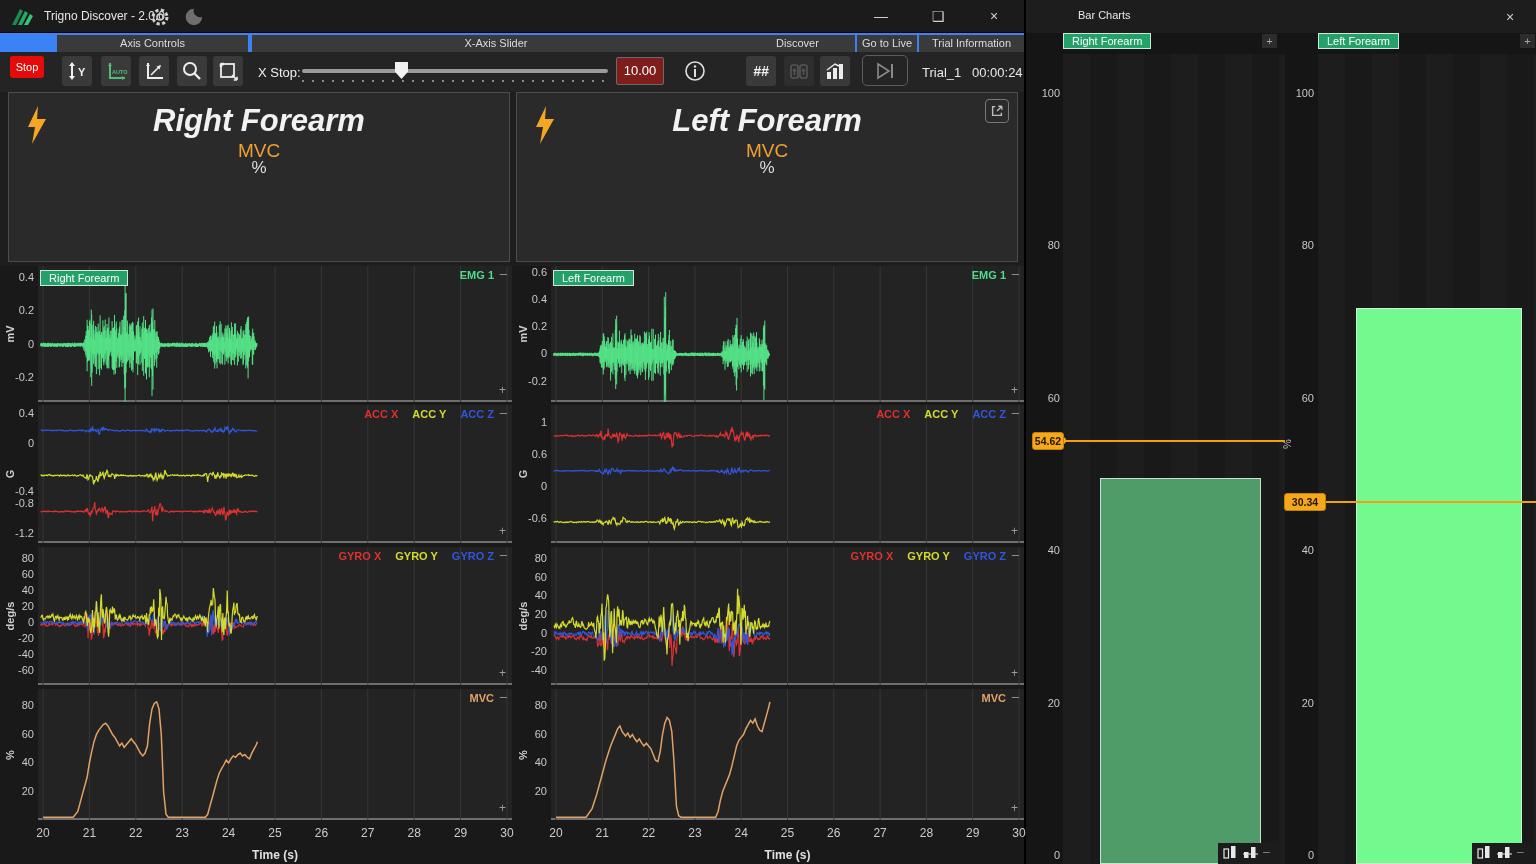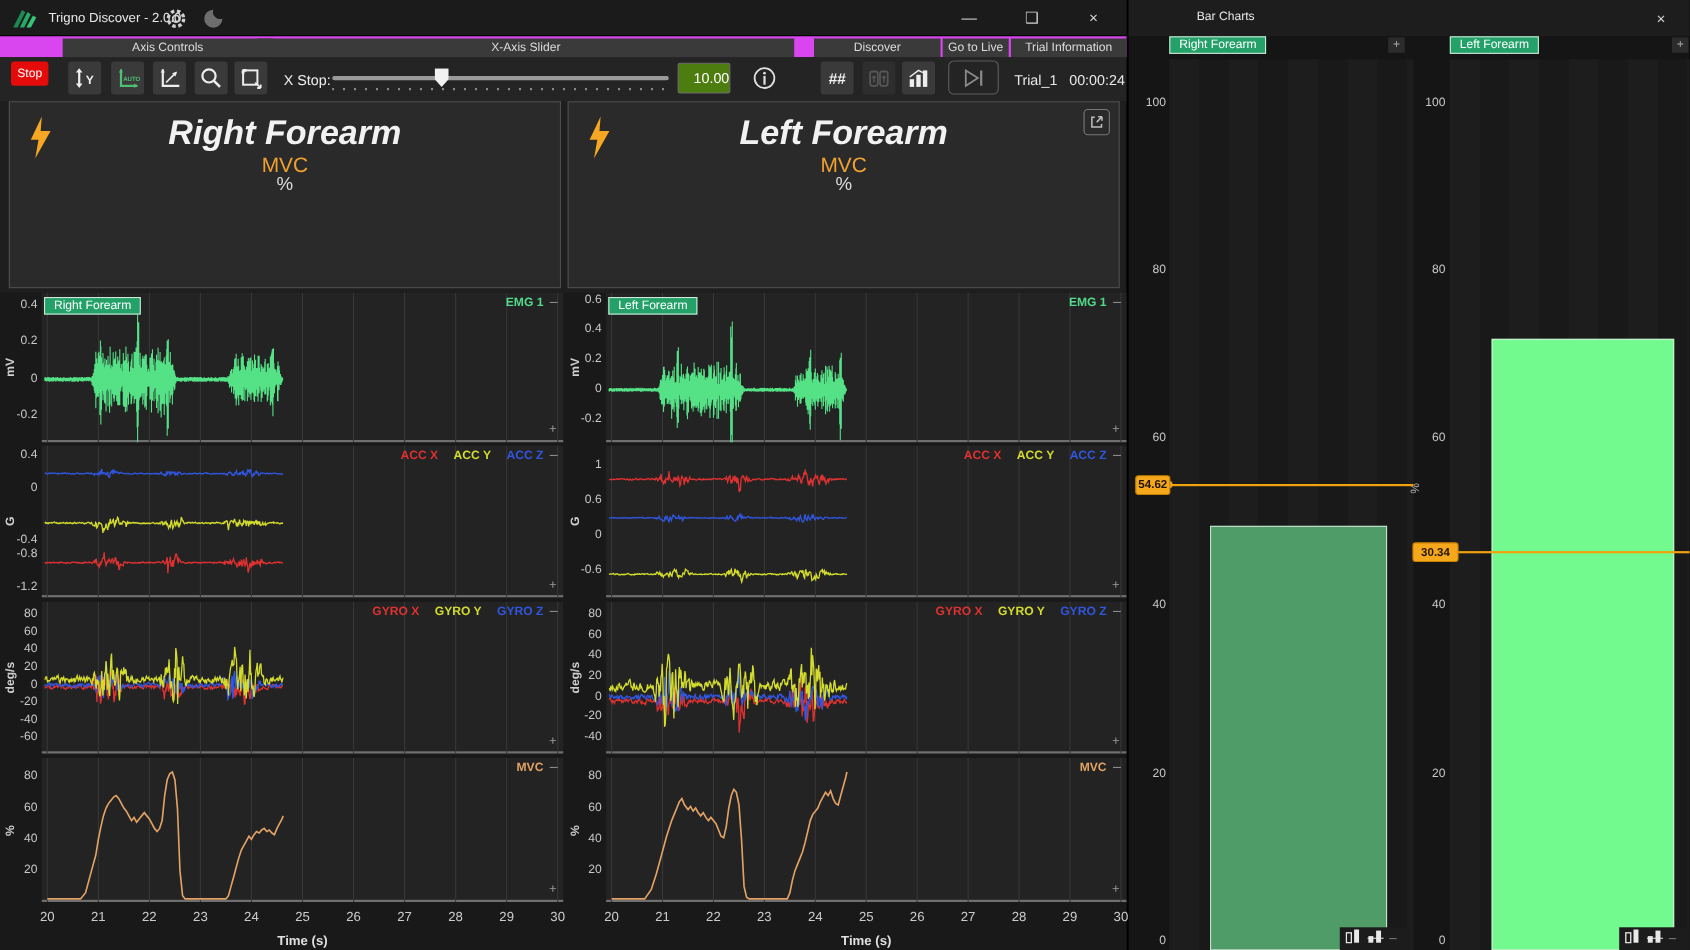--- a/index.html
+++ b/index.html
@@ -10,44 +10,44 @@
   #main-window { position:absolute; left:0; top:0; width:1024px; height:864px; background:#1e1e1e; }
   #titlebar { position:absolute; left:0; top:0; width:1024px; height:33px; background:#1b1b1b; border-bottom:1px solid #000; }
   #app-title { position:absolute; left:44px; top:9px; font-size:12px; color:#e6e6e6; }
   #logo { position:absolute; left:10px; top:5px; }
   #gear-btn { position:absolute; left:148px; top:5px; width:24px; height:24px; cursor:pointer; }
   #moon-btn { position:absolute; left:182px; top:6px; width:22px; height:22px; }
   .winctl { position:absolute; top:0; width:42px; height:32px; text-align:center; line-height:32px; font-size:14px; color:#cfcfcf; }
   #btn-min { left:860px; } #btn-max { left:917px; } #btn-close { left:973px; }
 
   
-  #ribbon { position:absolute; left:0; top:33px; width:1024px; height:19px; background:#d946ef; }
+  #ribbon { position:absolute; left:0; top:33px; width:1024px; height:19px; background:#3b82f6; }
   .ribbon-seg { position:absolute; top:2px; height:17px; background:#3a3a3a; color:#dcdcdc; font-size:11px;
     text-align:center; line-height:17px; }
   #seg-0 { left:57px;  width:191px; }
-  #seg-1 { left:234px; width:488px; }
+  #seg-1 { left:252px; width:488px; }
   #seg-2 { left:740px; width:115px; }
   #seg-3 { left:857px; width:60px;  }
   #seg-4 { left:919px; width:105px; }
 
   
   #toolbar { position:absolute; left:0; top:52px; width:1024px; height:40px; background:#242424; }
   #stop-btn { position:absolute; left:10px; top:4px; width:34px; height:22px; background:#e60b0b; color:#fff;
     font-size:11px; border-radius:3px; text-align:center; line-height:22px; }
   .tb-btn { position:absolute; top:4px; width:30px; height:30px; background:#3a3a3a; border-radius:3px;
     display:flex; align-items:center; justify-content:center; }
   .tb-btn.dim { background:#2e2e2e; }
   #xaxis-label { position:absolute; left:258px; top:13px; font-size:13px; color:#eee; }
   #slider-track { position:absolute; left:302px; top:17px; width:306px; height:4px; background:#9a9a9a; border-radius:2px; }
   #slider-handle { position:absolute; left:395px; top:10px; width:13px; height:17px; background:#f2f2f2;
     clip-path:polygon(0 0,100% 0,100% 58%,50% 100%,0 58%); }
   #slider-ticks { position:absolute; left:302px; top:28px; width:306px; height:2px;
     background-image:repeating-linear-gradient(90deg,#8a8a8a 0 2px,transparent 2px 10px); }
-  #xaxis-value { position:absolute; left:616px; top:5px; width:48px; height:28px; background:#4d7c0f;
-    border:1px solid #6a6a6a; border-radius:2px; color:#fff; font-size:13px; text-align:right; line-height:26px; }
+  #xaxis-value { position:absolute; left:616px; top:5px; width:48px; height:28px; background:#7f1d1d;
+    border:1px solid #6a6a6a; border-radius:2px; color:#fff; font-size:13px; text-align:center; line-height:26px; }
   #info-btn { position:absolute; left:684px; top:8px; width:22px; height:22px; }
   #hash-btn { left:746px; } #pair-btn { left:784px; } #snap-btn { left:820px; }
   #hash-btn span { font-style:italic; font-weight:bold; font-size:14px; color:#f2f2f2; }
   #live-btn { position:absolute; left:862px; top:3px; width:46px; height:31px; border:1px solid #5c5c5c;
     border-radius:5px; display:flex; align-items:center; justify-content:center; }
   #trial-name { position:absolute; left:922px; top:13px; font-size:13px; }
   #trial-time { position:absolute; left:972px; top:13px; font-size:13px; }
 
   
   .metric-panel { position:absolute; top:92px; width:502px; height:170px; background:#2a2a2a; border:1px solid #4d4d4d; }
@@ -75,21 +75,21 @@
   .legend span { margin-left:14px; }
   .row-min { position:absolute; top:0px; right:5px; color:#9a9a9a; font-size:13px; }
   .row-plus { position:absolute; bottom:3px; right:6px; color:#9a9a9a; font-size:12px; }
   .xticks { position:absolute; height:18px; }
   .xticks span { position:absolute; width:24px; text-align:center; font-size:12px; color:#cccccc; }
   .xlabel { position:absolute; text-align:center; font-size:12px; font-weight:bold; color:#e0e0e0; }
 
   
   #bar-window { position:absolute; left:1026px; top:0; width:510px; height:864px; background:#151515; }
   #bar-titlebar { position:absolute; left:0; top:0; width:510px; height:33px; background:#1d1d1d; }
-  #bar-title { position:absolute; left:22px; top:9px; font-size:11px; color:#e8e8e8;padding-left:40px; }
+  #bar-title { position:absolute; left:12px; top:9px; font-size:11px; color:#e8e8e8;padding-left:40px; }
   #bar-close { position:absolute; right:14px; top:5px; width:24px; height:24px; text-align:center; line-height:24px;
     font-size:14px; color:#cfcfcf; }
   .bc-badge { position:absolute; top:33px; background:#23a169; border:1px solid #cfe6d8; color:#fff; font-size:11px;
     padding:1px 8px; z-index:3; }
   .bc-plus { position:absolute; top:34px; width:15px; height:14px; background:#2c2c2c; color:#aaa; font-size:11px;
     text-align:center; line-height:14px; z-index:3; }
   .bc-plot { position:absolute; top:54px; height:810px; z-index:1;
     background:repeating-linear-gradient(90deg,#1d1d1d 0 27px,#191919 27px 54px); }
   .bc-bar { position:absolute; z-index:2; border:1px solid rgba(225,235,225,0.85); }
   .bc-tick { position:absolute; width:26px; text-align:right; font-size:11px; color:#c8c8c8; z-index:2; }

